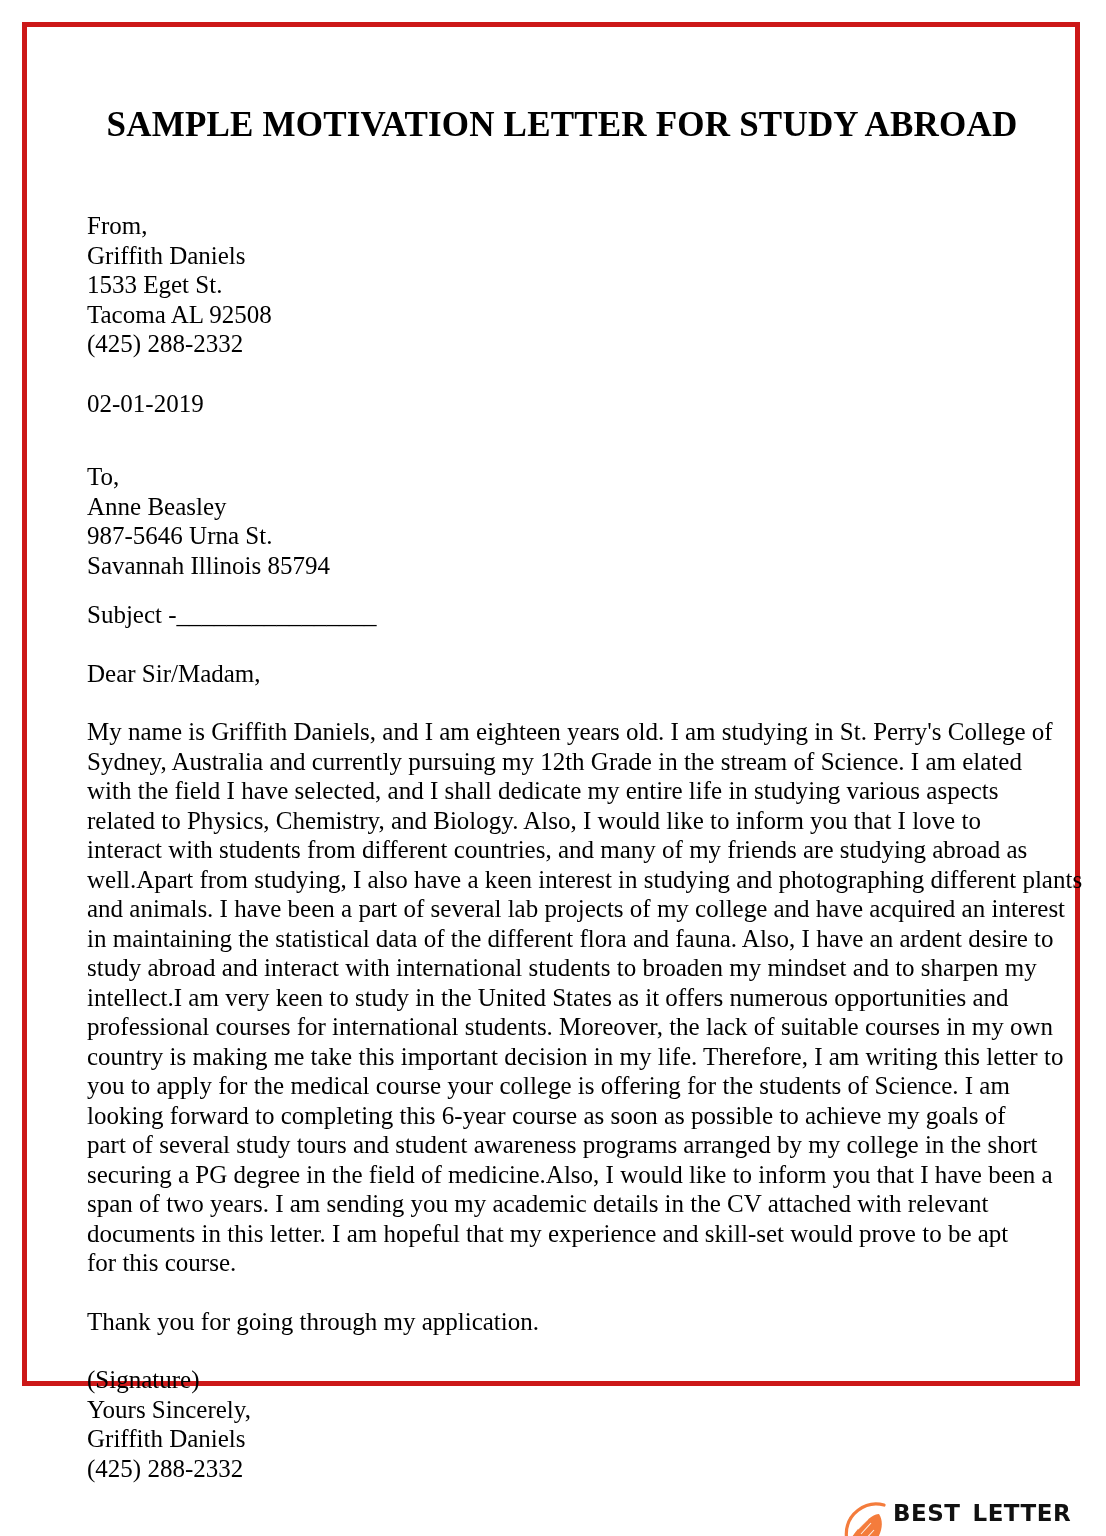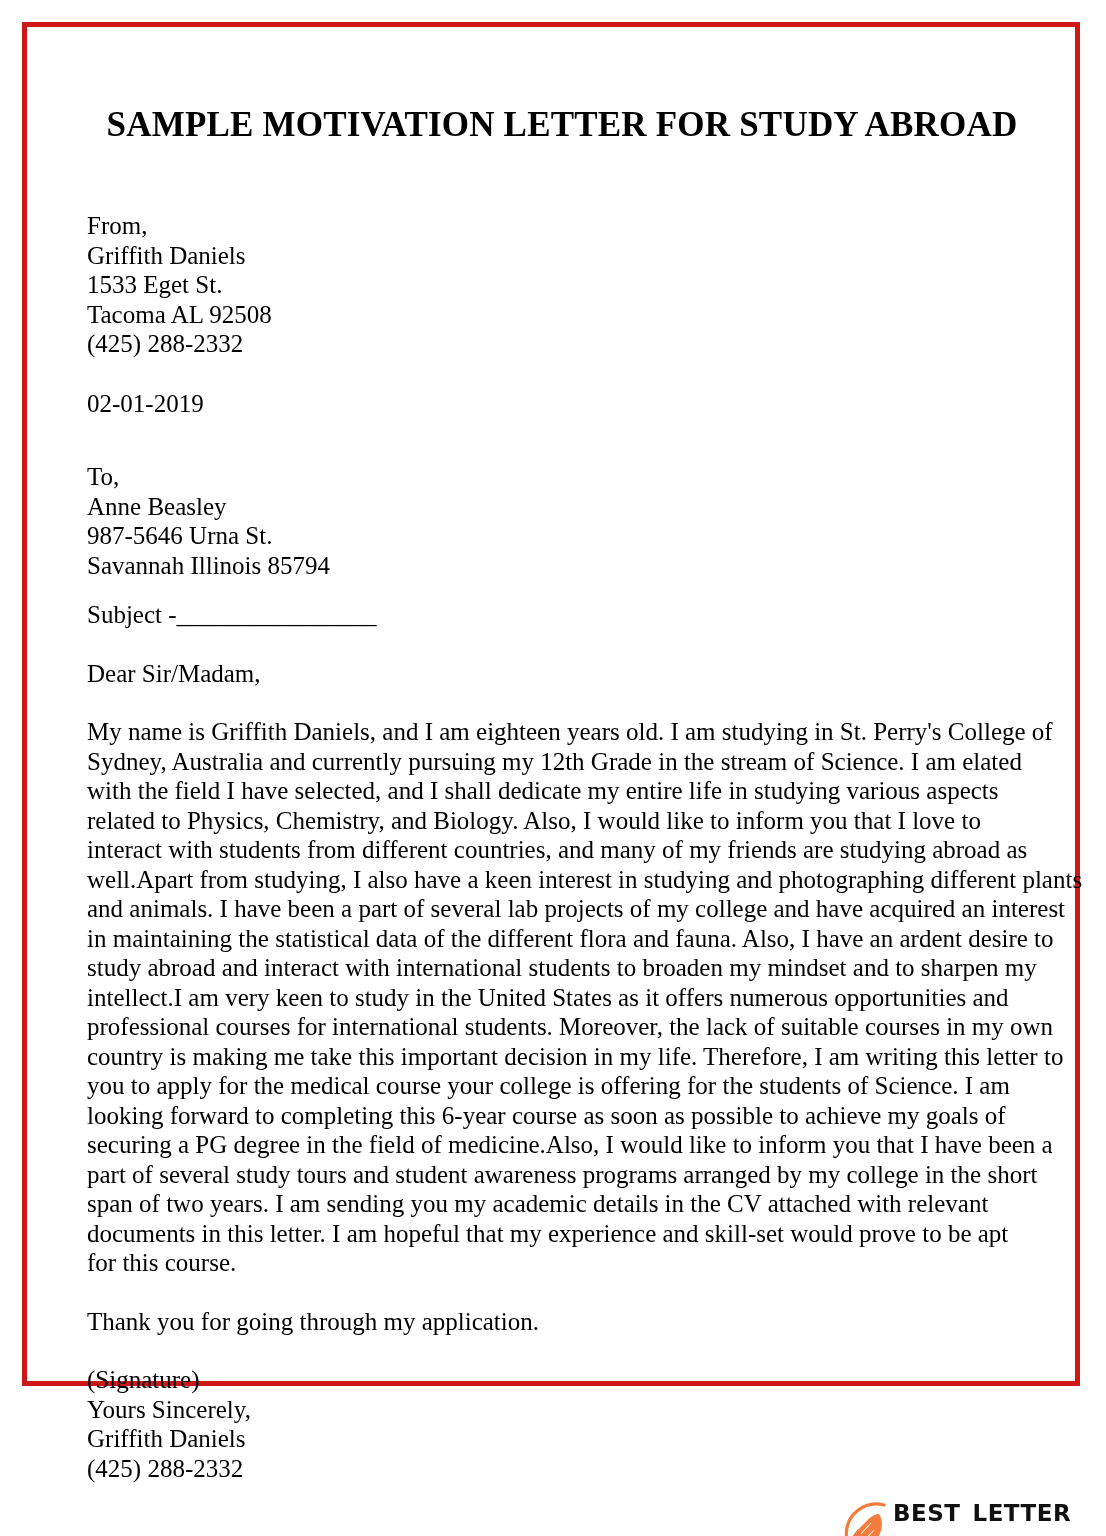--- a/index.html
+++ b/index.html
@@ -148,22 +148,22 @@
         <div class="line">interact with students from different countries, and many of my friends are studying abroad as</div>
         <div class="line">well.Apart from studying, I also have a keen interest in studying and photographing different plants</div>
         <div class="line">and animals. I have been a part of several lab projects of my college and have acquired an interest</div>
         <div class="line">in maintaining the statistical data of the different flora and fauna. Also, I have an ardent desire to</div>
         <div class="line">study abroad and interact with international students to broaden my mindset and to sharpen my</div>
         <div class="line">intellect.I am very keen to study in the United States as it offers numerous opportunities and</div>
         <div class="line">professional courses for international students. Moreover, the lack of suitable courses in my own</div>
         <div class="line">country is making me take this important decision in my life. Therefore, I am writing this letter to</div>
         <div class="line">you to apply for the medical course your college is offering for the students of Science. I am</div>
         <div class="line">looking forward to completing this 6-year course as soon as possible to achieve my goals of</div>
+        <div class="line">part of several study tours and student awareness programs arranged by my college in the short</div>
         <div class="line">securing a PG degree in the field of medicine.Also, I would like to inform you that I have been a</div>
-        <div class="line">part of several study tours and student awareness programs arranged by my college in the short</div>
         <div class="line">span of two years. I am sending you my academic details in the CV attached with relevant</div>
         <div class="line">documents in this letter. I am hopeful that my experience and skill-set would prove to be apt</div>
         <div class="line">for this course.</div>
       </div>
 
     <div id="thanks-block" class="block">
       <div class="line">Thank you for going through my application.</div>
     </div>
 
     <div id="closing-block" class="block">

